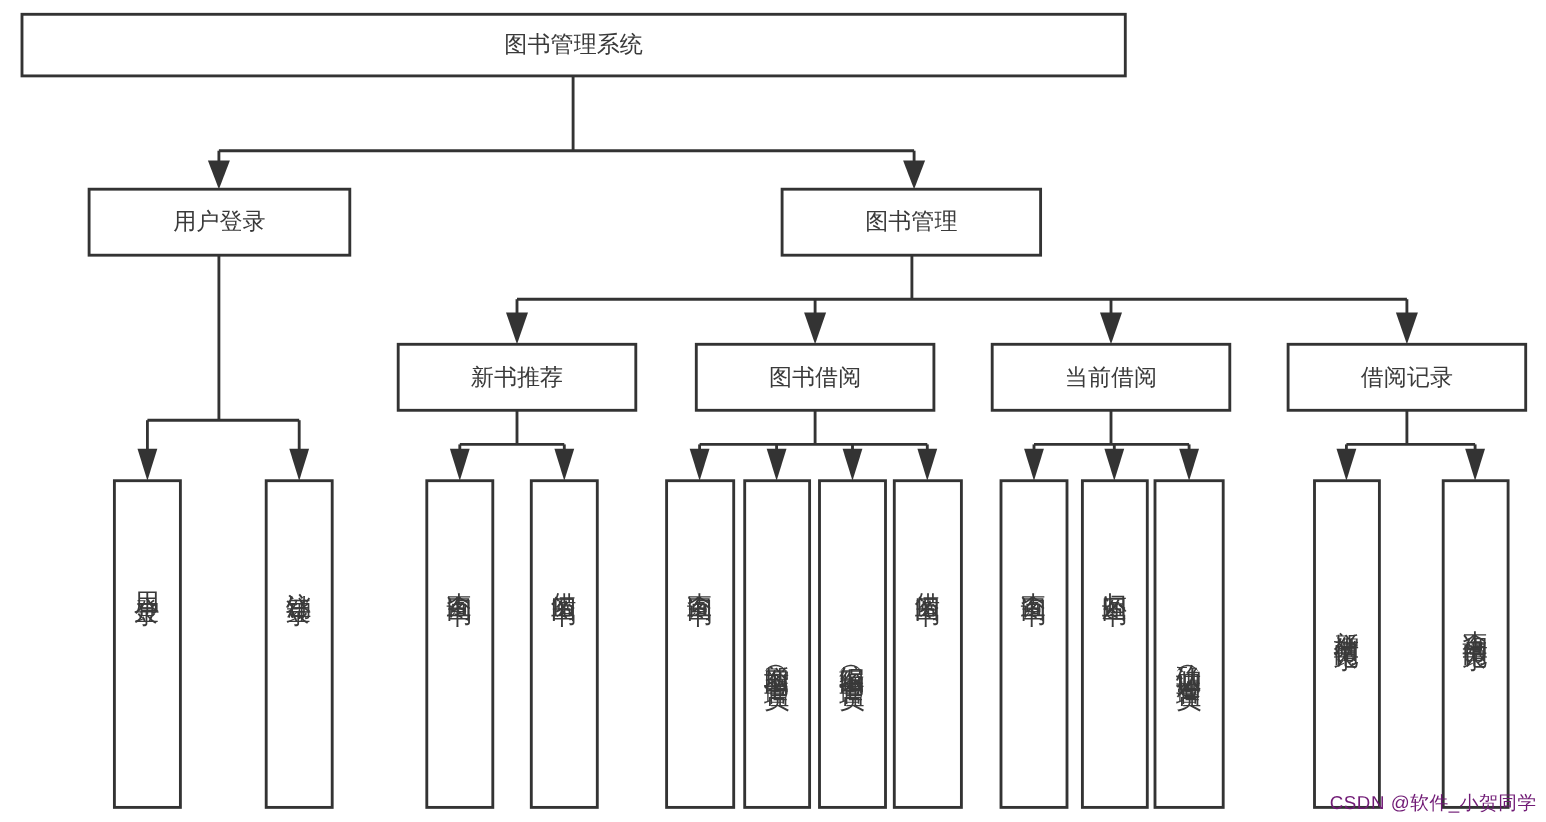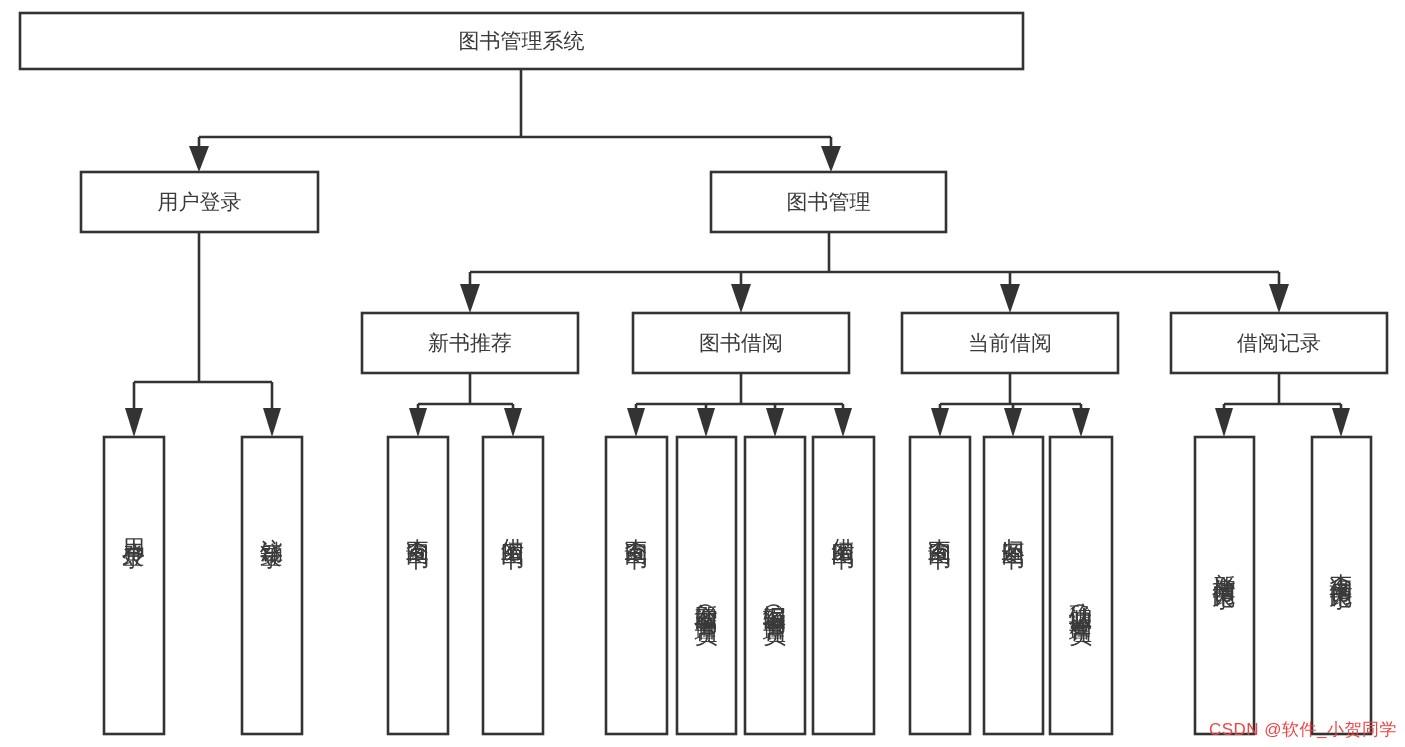--- a/index.html
+++ b/index.html
@@ -56,21 +56,21 @@
     text-orientation: upright;
     letter-spacing: 3px;
     dominant-baseline: central;
   }
   .watermark {
     position: absolute;
     right: 8px;
     bottom: 6px;
     font-family: "Liberation Sans", sans-serif;
     font-size: 17px;
-    color: #ef4444;
+    color: #701a75;
     white-space: nowrap;
     letter-spacing: 0.5px;
   }
 </style>
 </head>
 <body>
 
 <div id="diagram-root">
   <svg class="diagram" viewBox="0 0 1405 747" xmlns="http://www.w3.org/2000/svg">
 

